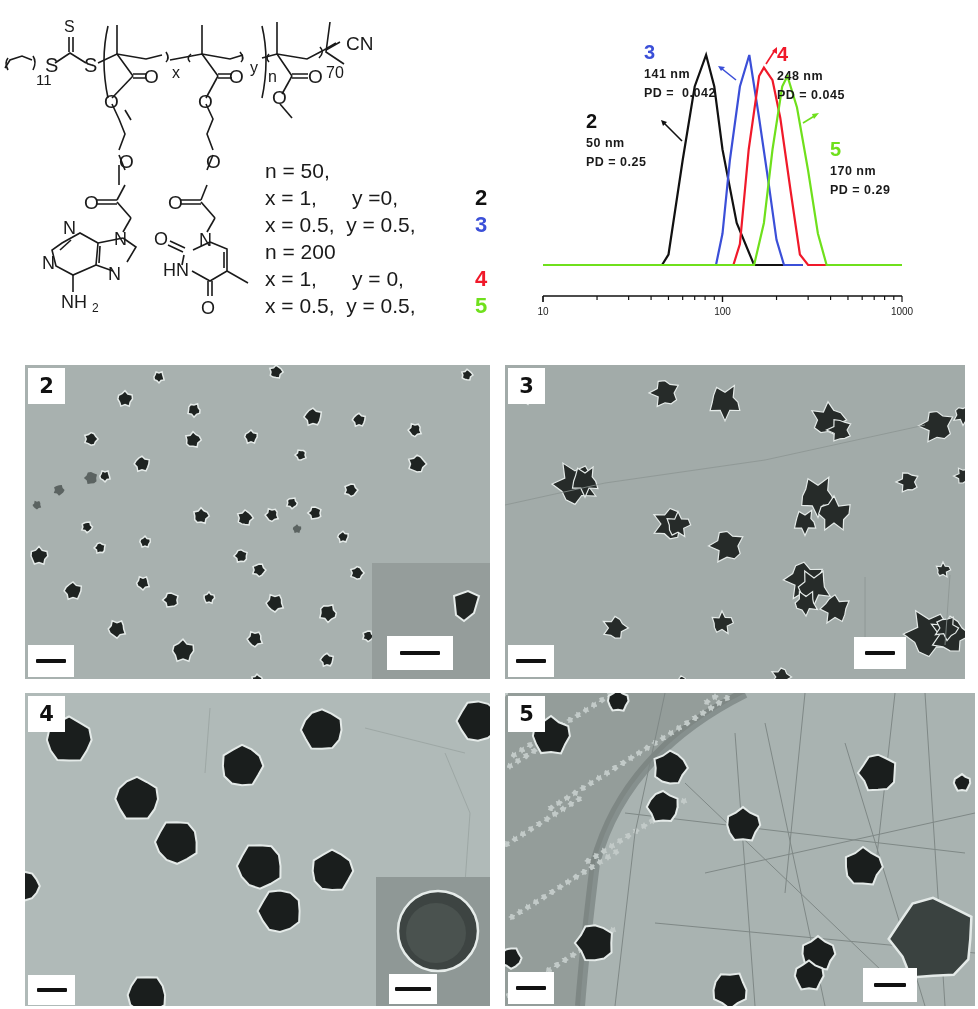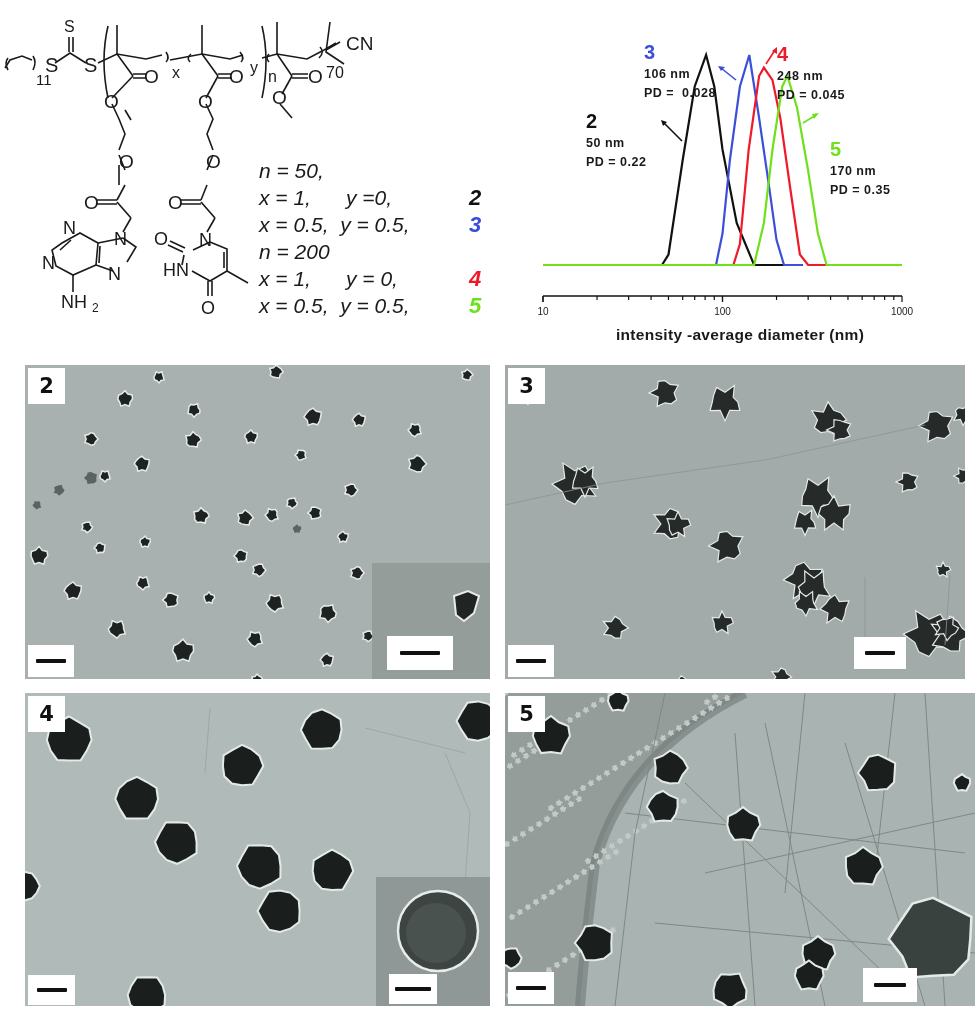--- a/index.html
+++ b/index.html
@@ -2,21 +2,21 @@
 <html><head>
 <meta charset="utf-8">
 <style>
   html, body { margin:0; padding:0; background:#ffffff; }
   body { width:978px; height:1009px; position:relative; overflow:hidden;
          font-family:"Liberation Sans", sans-serif; color:#111; }
   .abs { position:absolute; }
   
   #chem { left:0; top:0; width:500px; height:330px; }
   .chem-svg text { font-family:"Liberation Sans", sans-serif; fill:#1a1a1a; }
-  .cond { position:absolute; left:259px; font-size:21px; line-height:27px; color:#1a1a1a; white-space:pre;font-style:italic; }
+  .cond { position:absolute; left:265px; font-size:21px; line-height:27px; color:#1a1a1a; white-space:pre; }
   .cond .cid { font-weight:bold; font-size:22px; position:absolute; left:160px; }
   
   #chart { left:520px; top:0; width:440px; height:350px; }
   .chart-svg text { font-family:"Liberation Sans", sans-serif; }
   .ann { position:absolute; font-family:"Liberation Sans", sans-serif; font-weight:bold; font-size:12.5px; line-height:19px; color:#1a1a1a; letter-spacing:0.5px; white-space:pre; }
   .ann .id { font-size:20px; font-weight:bold; display:block; line-height:22px; margin-bottom:2px; }
   .xlabel { position:absolute; left:30px; width:380px; top:326px; text-align:center; font-weight:bold; font-size:15.5px; color:#1a1a1a; letter-spacing:0.3px; }
   
   .panel { position:absolute; overflow:hidden; }
   .panel svg { position:absolute; left:0; top:0; }
@@ -189,32 +189,31 @@
       <polygon points="141,120 147,122 143,126" fill="#111"></polygon>
       <line x1="216" y1="80" x2="201" y2="68" stroke="#3b4fd8"></line>
       <polygon points="198,66 205,67 201,71" fill="#3b4fd8"></polygon>
       <line x1="246" y1="64" x2="255" y2="50" stroke="#f0192a"></line>
       <polygon points="257,47 257,54 252,51" fill="#f0192a"></polygon>
       <line x1="283" y1="123" x2="296" y2="115" stroke="#6fe01c"></line>
       <polygon points="299,113 294,119 292,114" fill="#6fe01c"></polygon>
     </g>
   </svg>
   <div class="ann" style="left:66px;top:72px">
-    <span class="id" style="color:#111">2</span><span>50 nm</span><br><span>PD = 0.22</span>
+    <span class="id" style="color:#111">2</span><span>50 nm</span><br><span>PD = 0.25</span>
   </div>
   <div class="ann" style="left:124px;top:3px">
-    <span class="id" style="color:#3b4fd8">3</span><span>106 nm</span><br><span>PD =  0.028</span>
+    <span class="id" style="color:#3b4fd8">3</span><span>141 nm</span><br><span>PD =  0.042</span>
   </div>
   <div class="ann" style="left:257px;top:5px">
     <span class="id" style="color:#f0192a">4</span><span>248 nm</span><br><span>PD = 0.045</span>
   </div>
   <div class="ann" style="left:310px;top:100px">
-    <span class="id" style="color:#6fe01c">5</span><span>170 nm</span><br><span>PD = 0.35</span>
-  </div>
-  <div class="xlabel">intensity -average diameter (nm)</div>
+    <span class="id" style="color:#6fe01c">5</span><span>170 nm</span><br><span>PD = 0.29</span>
+  </div>
 </div>
 
 <div class="panel" id="p2" style="left:25px;top:365px;width:465px;height:314px;background:#a8b1af">
   <svg width="465" height="314" id="p2svg">
       <path d="M138.4,12.0L139.1,14.9L136.0,15.5L134.0,17.9L131.9,15.7L129.4,14.7L128.9,12.0L130.1,9.8L131.1,7.0L134.0,8.0L137.0,6.8L137.7,9.9Z" fill="#1e2321" stroke="#e4eae8" stroke-width="1.5"></path>
       <path d="M258.2,7.0L255.2,9.4L254.4,13.0L251.0,12.6L248.0,12.1L245.3,10.3L246.0,7.0L244.8,3.4L248.6,2.8L251.0,0.1L253.8,2.2L256.2,4.0Z" fill="#1e2321" stroke="#e4eae8" stroke-width="1.5"></path>
       <path d="M448.0,10.0L445.5,12.0L444.8,14.9L442.0,14.7L439.6,14.2L437.2,12.8L437.9,10.0L436.8,7.0L440.0,6.5L442.0,4.3L444.3,6.0L446.2,7.6Z" fill="#1e2321" stroke="#e4eae8" stroke-width="1.5"></path>
       <path d="M107.5,34.0L105.2,37.0L104.2,41.2L100.0,39.6L95.9,41.1L94.6,37.1L92.8,34.0L93.6,30.3L97.0,28.7L100.0,25.7L102.8,29.1L107.1,29.9Z" fill="#1e2321" stroke="#e4eae8" stroke-width="1.5"></path>
       <path d="M175.0,45.0L174.7,48.3L171.5,49.4L169.0,52.2L166.6,49.2L163.0,48.5L163.6,45.0L163.8,42.0L165.8,39.4L169.0,39.9L172.6,38.8L173.2,42.6Z" fill="#1e2321" stroke="#e4eae8" stroke-width="1.5"></path>
       <path d="M295.6,52.0L294.6,55.8L292.5,59.8L288.0,58.6L283.2,60.3L282.3,55.3L278.9,52.0L281.5,48.2L284.1,45.3L288.0,43.1L291.3,46.3L296.3,47.2Z" fill="#1e2321" stroke="#e4eae8" stroke-width="1.5"></path>

